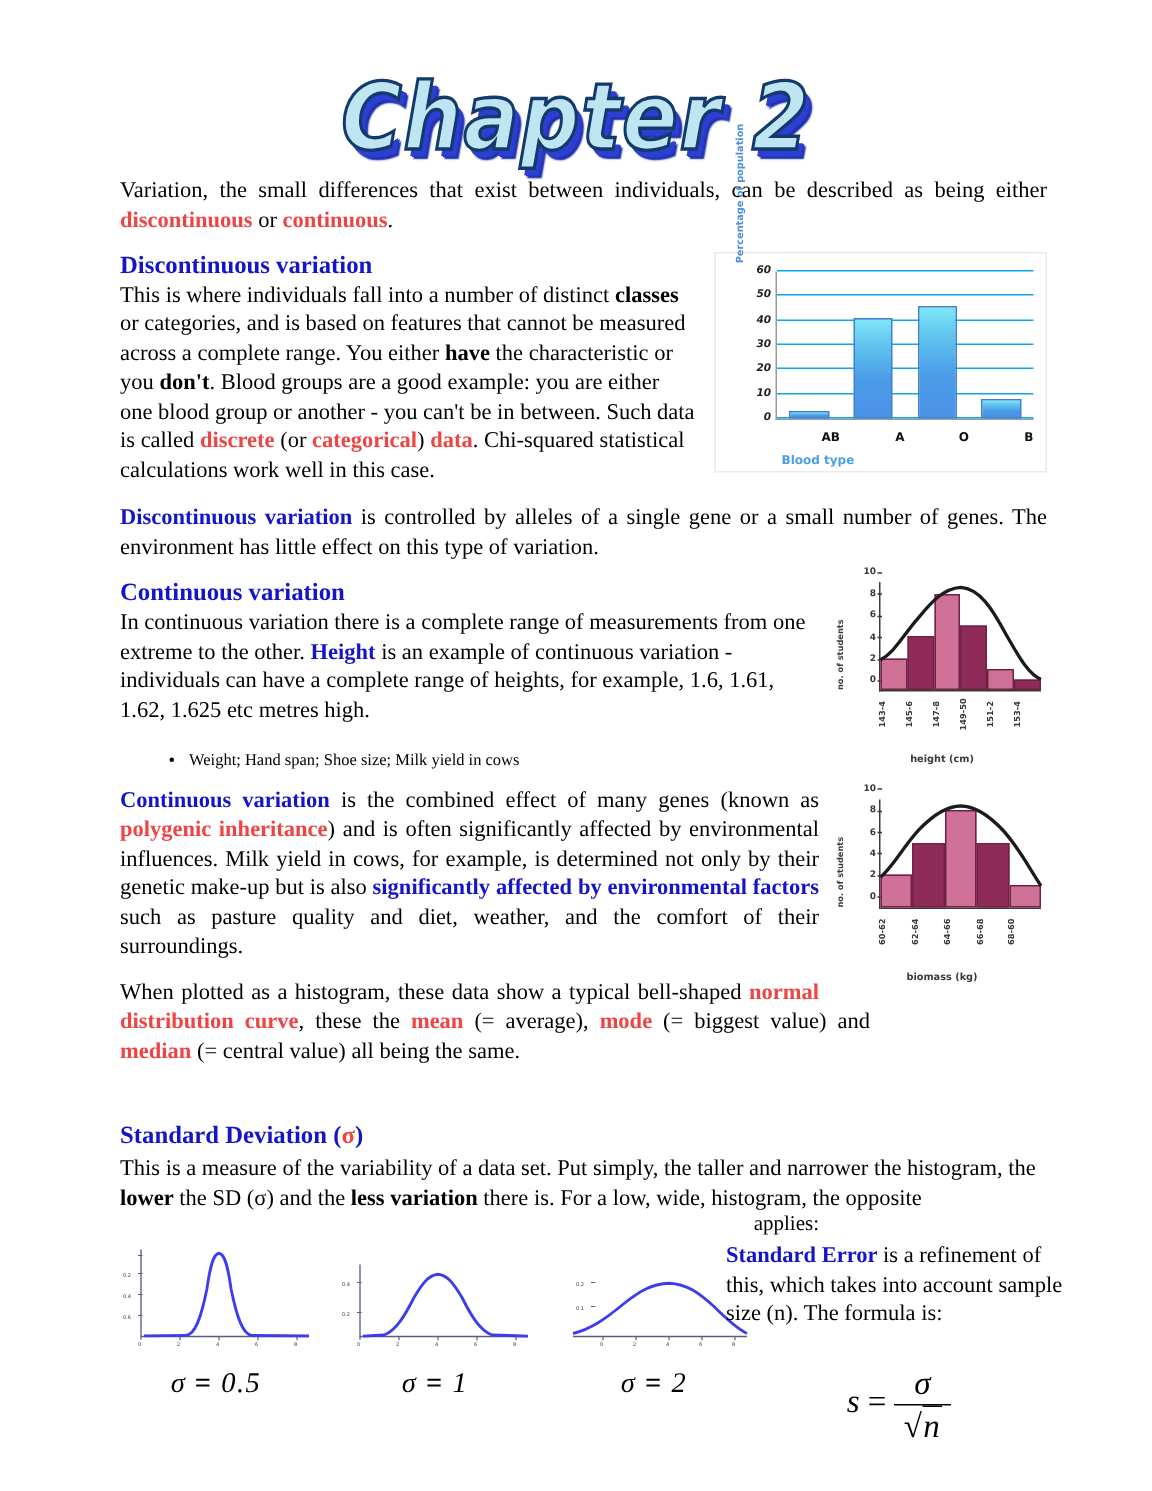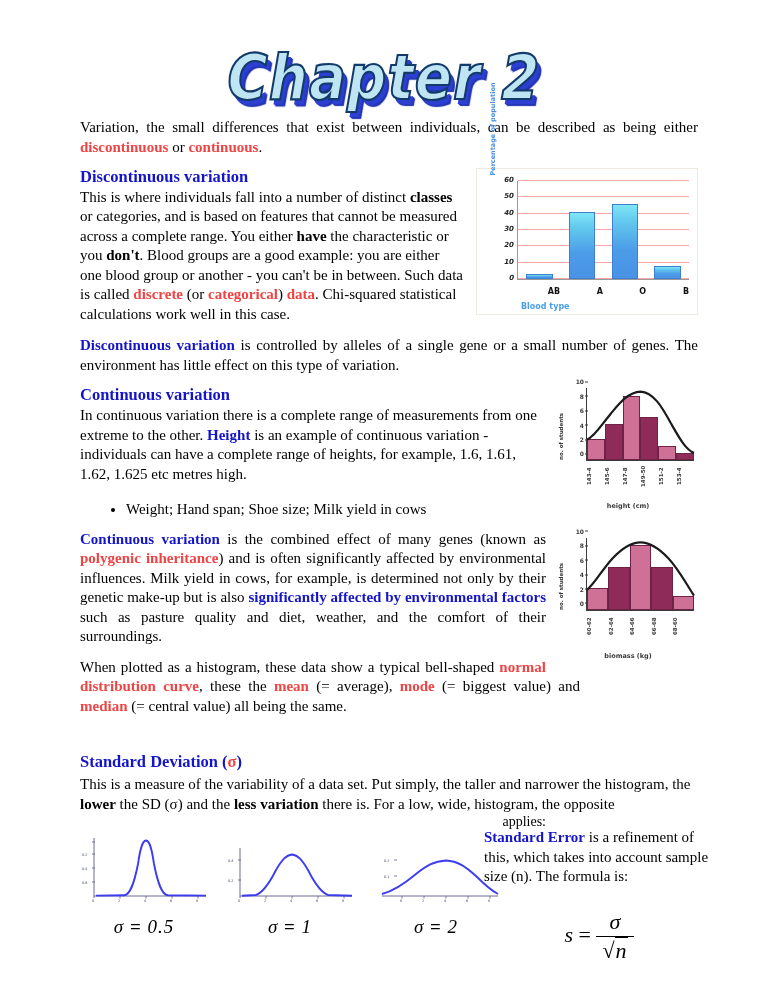--- a/index.html
+++ b/index.html
@@ -46,21 +46,21 @@
     font-size:15px;
     line-height:1.30;
     margin:0 0 11px 0;
     text-align:justify;
   }
   p.body.left { text-align:left; }
   .r { color:#ef4444; font-weight:bold; }
   .b { color:#1414c8; font-weight:bold; }
   .bk { font-weight:bold; color:#000; }
   ul.bullets { margin:2px 0 10px 0; padding-left:46px; }
-  ul.bullets li { font-size:15px; line-height:1.3; }
+  ul.bullets li { font-size:11px; line-height:1.3; }
 
   
   .float-right { float:right; margin-left:12px; }
   .clearer { clear:both; }
 
   
   .blood-fig {
     width:222px; height:147px;
     border:1px solid #efe9df;
     background:#ffffff;
@@ -76,21 +76,21 @@
     margin-left:10px;
     font-size:6.5px; font-weight:bold; color:#4b8fe2;
     white-space:nowrap;
     text-align:center;
   }
   .blood-plot {
     position:absolute; left:40px; top:12px; right:8px; bottom:34px;
     border-left:1px solid #9a9a9a;
     border-bottom:1px solid #9a9a9a;
   }
-  .blood-grid { position:absolute; left:0; right:0; height:1px; background:#fca5a5;font-style:italic; }
+  .blood-grid { position:absolute; left:0; right:0; height:1px; background:#0ea5e9;font-style:italic; }
   .blood-ytick {
     position:absolute; right:100%; margin-right:4px;
     transform:translateY(-50%);
     font-size:7px; color:#222; font-weight:bold;
   }
   .blood-bars { position:absolute; left:0; right:0; bottom:0; top:0; display:flex; align-items:flex-end; }
   .blood-slot { flex:1; display:flex; flex-direction:column; align-items:center; justify-content:flex-end; height:100%; }
   .blood-bar {
     width:62%;
     background:linear-gradient(to bottom, #7fe6f7 0%, #63c9ee 22%, #4b9ce8 62%, #4a92e6 100%);

